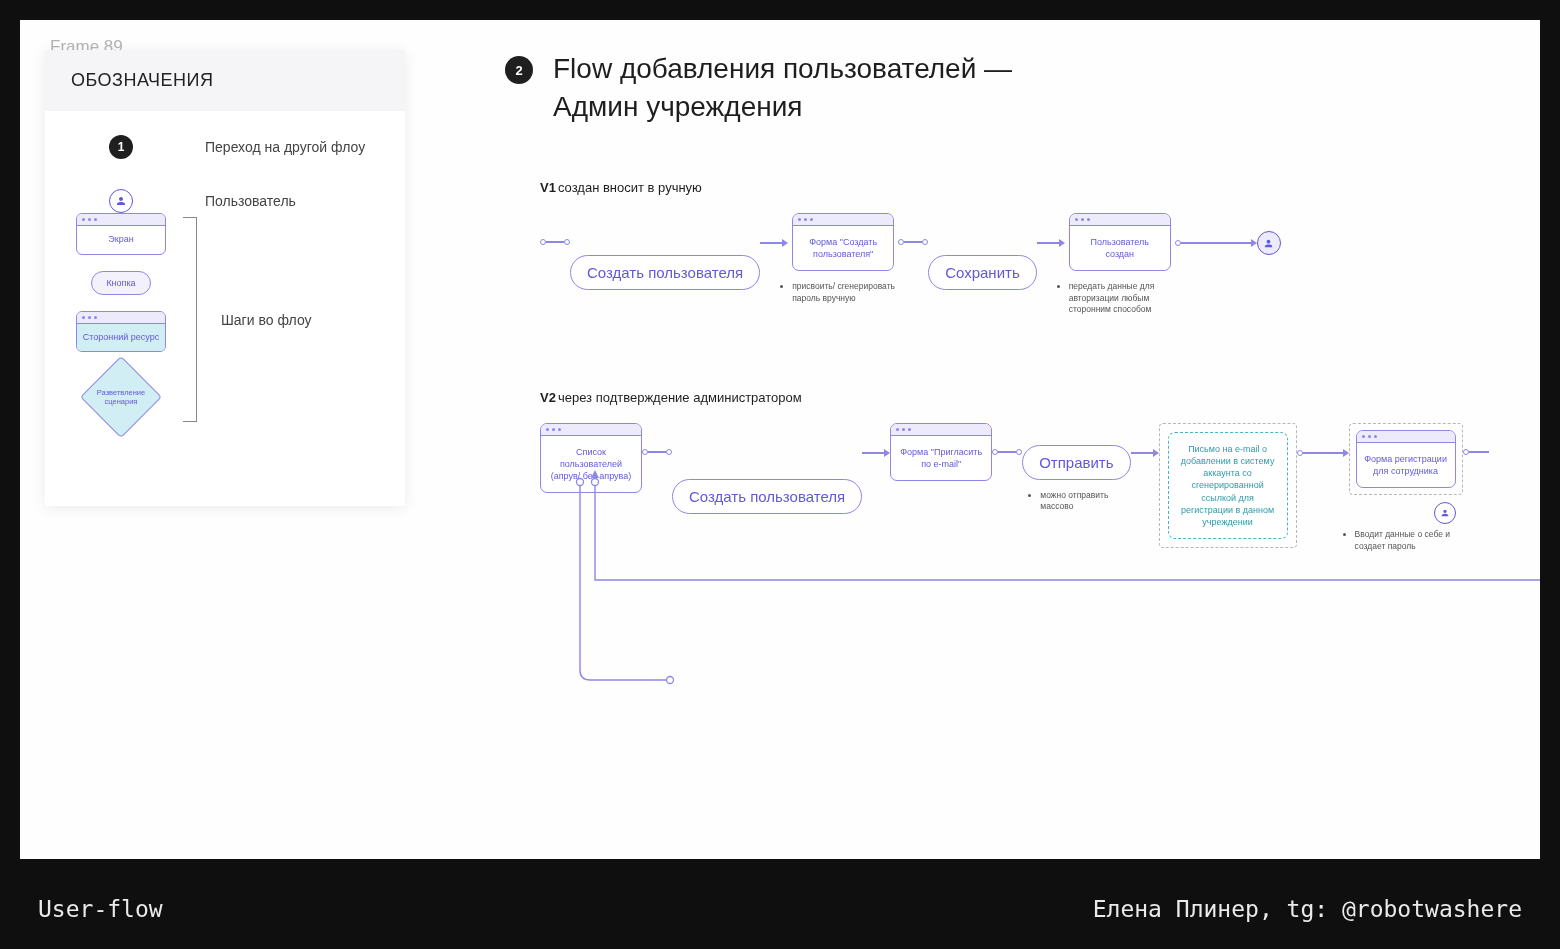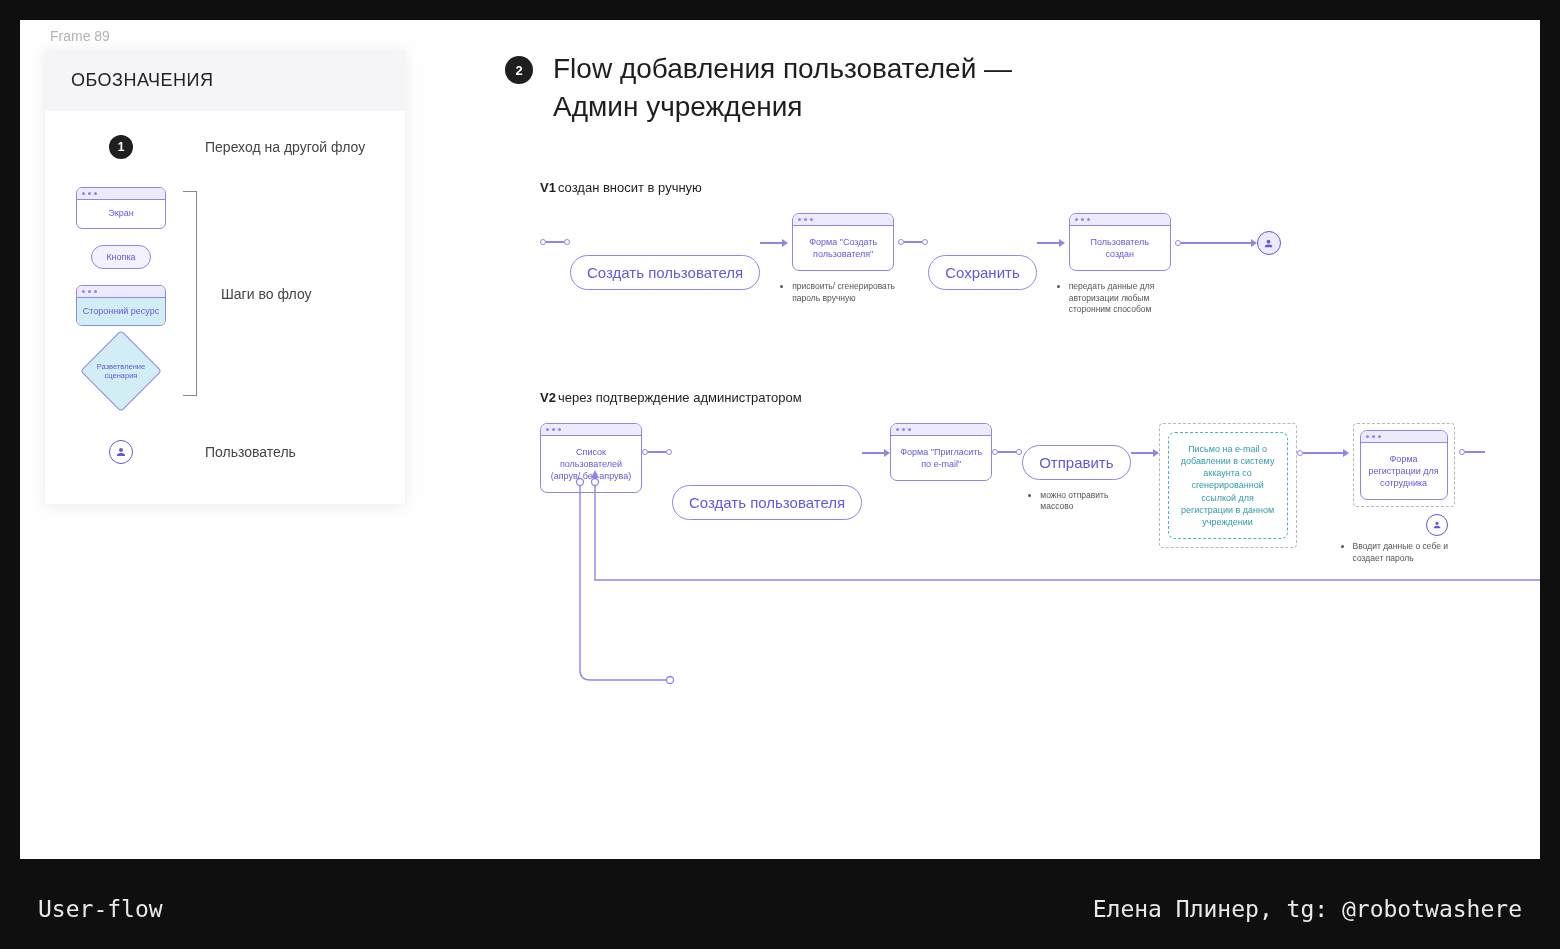--- a/index.html
+++ b/index.html
@@ -15,23 +15,23 @@
     background: #fefefe;
     position: absolute;
     top: 20px;
     left: 20px;
     right: 20px;
     bottom: 90px;
     overflow: hidden;
   }
   .frame-label {
     position: absolute;
-    top: 8px;
+    top: 17px;
     left: 30px;
-    font-size: 14px;
+    font-size: 17px;
     color: #b4b4b4;
   }
 
   
   .legend {
     position: absolute;
     top: 30px;
     left: 25px;
     width: 360px;
     background: #fff;
@@ -285,58 +285,58 @@
     <div class="legend-header">ОБОЗНАЧЕНИЯ</div>
     <div class="legend-body">
 
       <div class="legend-row">
         <div class="legend-left">
           <div class="circ-num">1</div>
         </div>
         <div class="legend-text">Переход на другой флоу</div>
       </div>
 
-      <div class="legend-row legend-stack" style="margin-bottom:40px;">
-        <div class="legend-left-col">
-          <div class="win-box">
-            <div class="wtitle">
-                <span></span>
-                <span></span>
-                <span></span>
-              </div>
-            <div class="wbody">Экран</div>
-          </div>
-          <div class="pill"><span>Кнопка</span></div>
-          <div class="win-box ext">
-            <div class="wtitle">
-                <span></span>
-                <span></span>
-                <span></span>
-              </div>
-            <div class="wbody">Сторонний ресурс</div>
-          </div>
-          <div class="diamond">
-              <span>Разветвление сценария</span>
-            </div>
-        </div>
-        <div class="bracket"></div>
-        <div class="legend-text">Шаги во флоу</div>
-      </div>
-
       <div class="legend-row" style="margin-top:30px; margin-bottom:0;">
         <div class="legend-left">
           <div class="user-ic">
             <svg viewBox="0 0 24 24">
                 <path d="M12 12c2.2 0 4-1.8 4-4s-1.8-4-4-4-4 1.8-4 4 1.8 4 4 4zm0 2c-2.7 0-8 1.3-8 4v2h16v-2c0-2.7-5.3-4-8-4z"></path>
               </svg>
           </div>
         </div>
         <div class="legend-text">Пользователь</div>
       </div>
 
+      <div class="legend-row legend-stack" style="margin-bottom:40px;">
+        <div class="legend-left-col">
+          <div class="win-box">
+            <div class="wtitle">
+                <span></span>
+                <span></span>
+                <span></span>
+              </div>
+            <div class="wbody">Экран</div>
+          </div>
+          <div class="pill"><span>Кнопка</span></div>
+          <div class="win-box ext">
+            <div class="wtitle">
+                <span></span>
+                <span></span>
+                <span></span>
+              </div>
+            <div class="wbody">Сторонний ресурс</div>
+          </div>
+          <div class="diamond">
+              <span>Разветвление сценария</span>
+            </div>
+        </div>
+        <div class="bracket"></div>
+        <div class="legend-text">Шаги во флоу</div>
+      </div>
+
     </div>
   </div>
 
   <div class="mainflow">
 
     <div class="main-title-row">
       <div class="circ-num big">2</div>
       <div class="main-title">
         <span>Flow добавления пользователей —</span><br>
         <span>Админ учреждения</span>
@@ -464,21 +464,21 @@
             <div class="fbody">Письмо на e-mail о добавлении в систему аккаунта со сгенерированной ссылкой для регистрации в данном учреждении</div>
           </div>
         </div>
         <div class="conn">
             <div class="dot"></div>
             <div class="line" style="width:40px"></div>
             <div class="arrow"></div>
           </div>
         <div class="col" style="position:relative;">
           <div class="ext-group" style="padding:6px 6px 6px 6px;">
-            <div class="fbox" style="width:88px">
+            <div class="fbox" style="width:100px">
               <div class="ftop">
                   <span></span>
                   <span></span>
                   <span></span>
                 </div>
               <div class="fbody">Форма регистрации для сотрудника</div>
             </div>
             <div class="ext-user">
               <svg viewBox="0 0 24 24">
                   <path d="M12 12c2.2 0 4-1.8 4-4s-1.8-4-4-4-4 1.8-4 4 1.8 4 4 4zm0 2c-2.7 0-8 1.3-8 4v2h16v-2c0-2.7-5.3-4-8-4z"></path>

